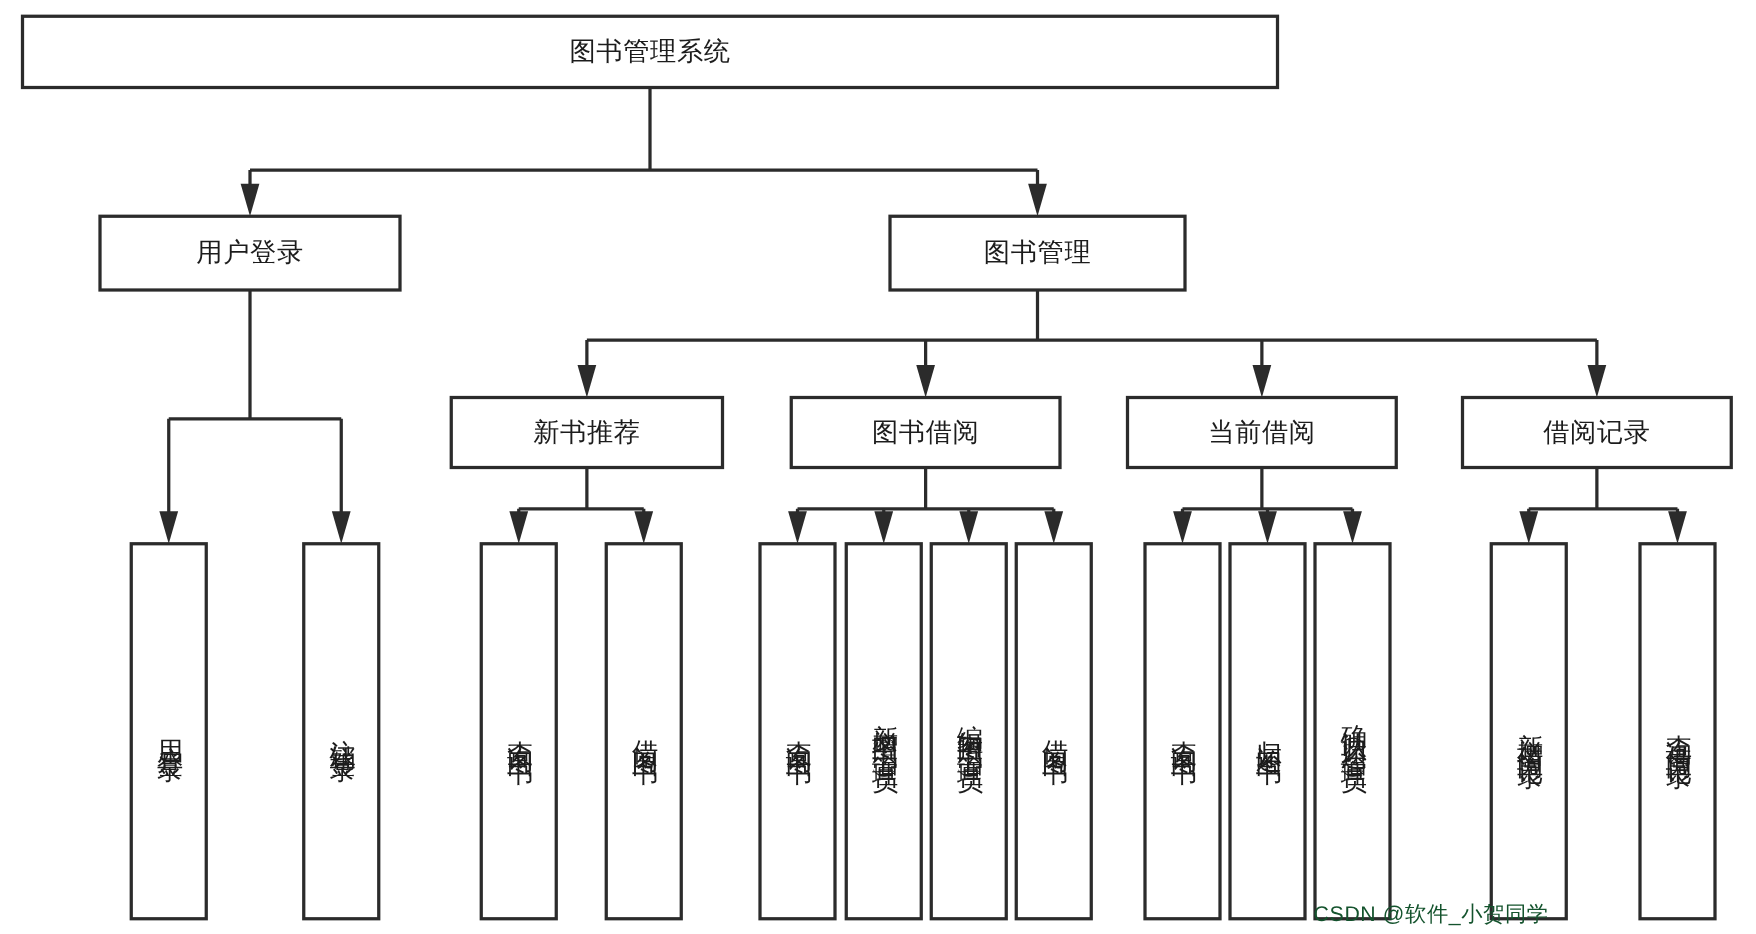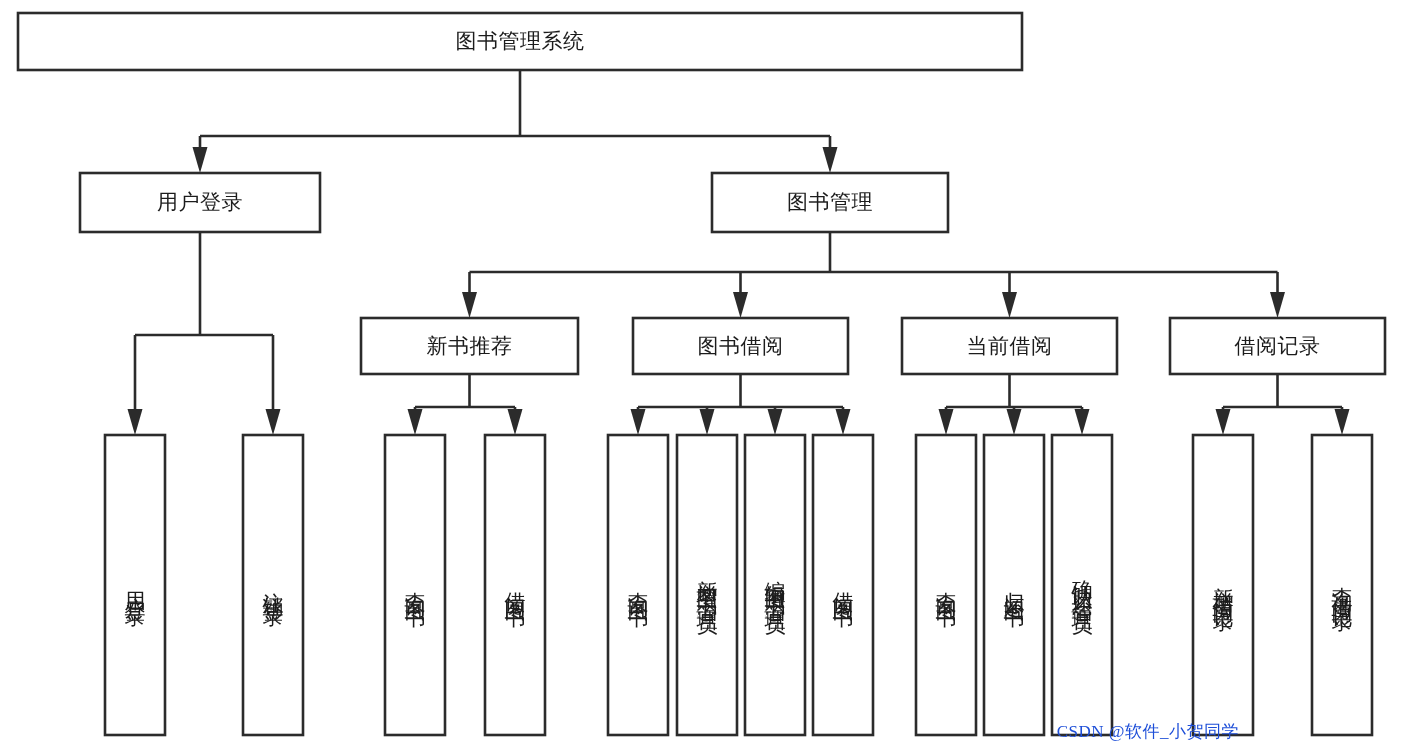--- a/index.html
+++ b/index.html
@@ -35,23 +35,23 @@
     line-height:1.05;
     color:#1c1c1c;
     letter-spacing:5px;
     white-space:nowrap;
     pointer-events:none;
   }
   .watermark{
     position:absolute;
     right:8px;
     bottom:4px;
-    font-family:Liberation Serif, serif;
+    font-family:Liberation Sans, sans-serif;
     font-size:17px;
-    color:#1d4ed8;
+    color:#14532d;
     letter-spacing:0.5px;
     white-space:nowrap;
     text-align:center;
   }
 </style>
 </head>
 <body>
 
 <div id="stage">
   <svg id="diagram" viewBox="0 0 1405 747" xmlns="http://www.w3.org/2000/svg">

